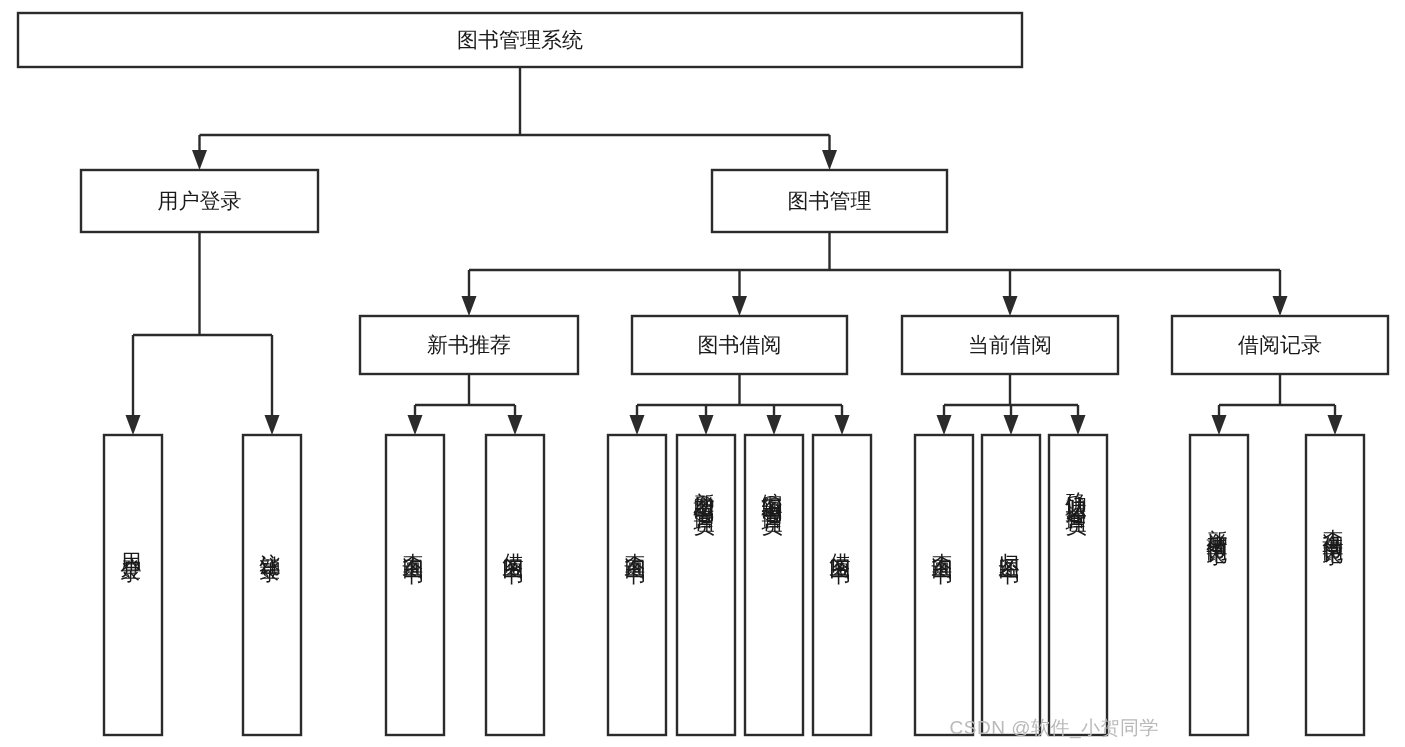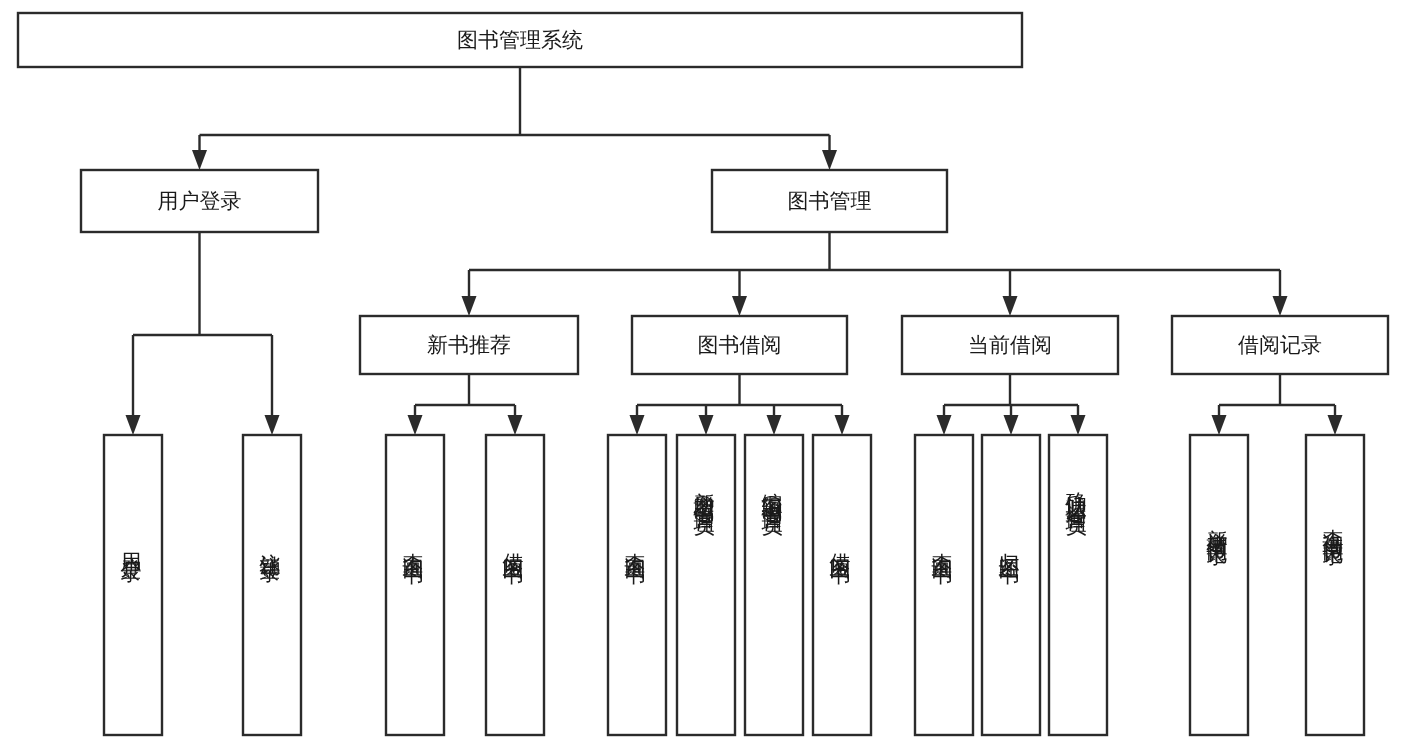--- a/index.html
+++ b/index.html
@@ -178,13 +178,14 @@
       <div class="leaf-label" style="left: 694px; top: 474.75px; height: 220.5px;">新增图书（管理员）</div>
       <div class="leaf-label" style="left: 762px; top: 474.75px; height: 220.5px;">编辑图书（管理员）</div>
       <div class="leaf-label" style="left: 830px; top: 536px; height: 98px;">借阅图书</div>
       <div class="leaf-label" style="left: 932px; top: 536px; height: 98px;">查询图书</div>
       <div class="leaf-label" style="left: 999px; top: 536px; height: 98px;">归还图书</div>
       <div class="leaf-label" style="left: 1066px; top: 474.75px; height: 220.5px;">确认归还（管理员）</div>
       <div class="leaf-label" style="left: 1207px; top: 511.5px; height: 147px;">新增借阅记录</div>
       <div class="leaf-label" style="left: 1323px; top: 511.5px; height: 147px;">查询借阅记录</div>
     </div>
 
+  <div class="watermark">CSDN @软件_小贺同学</div>
 </div>
 
 </body></html>

